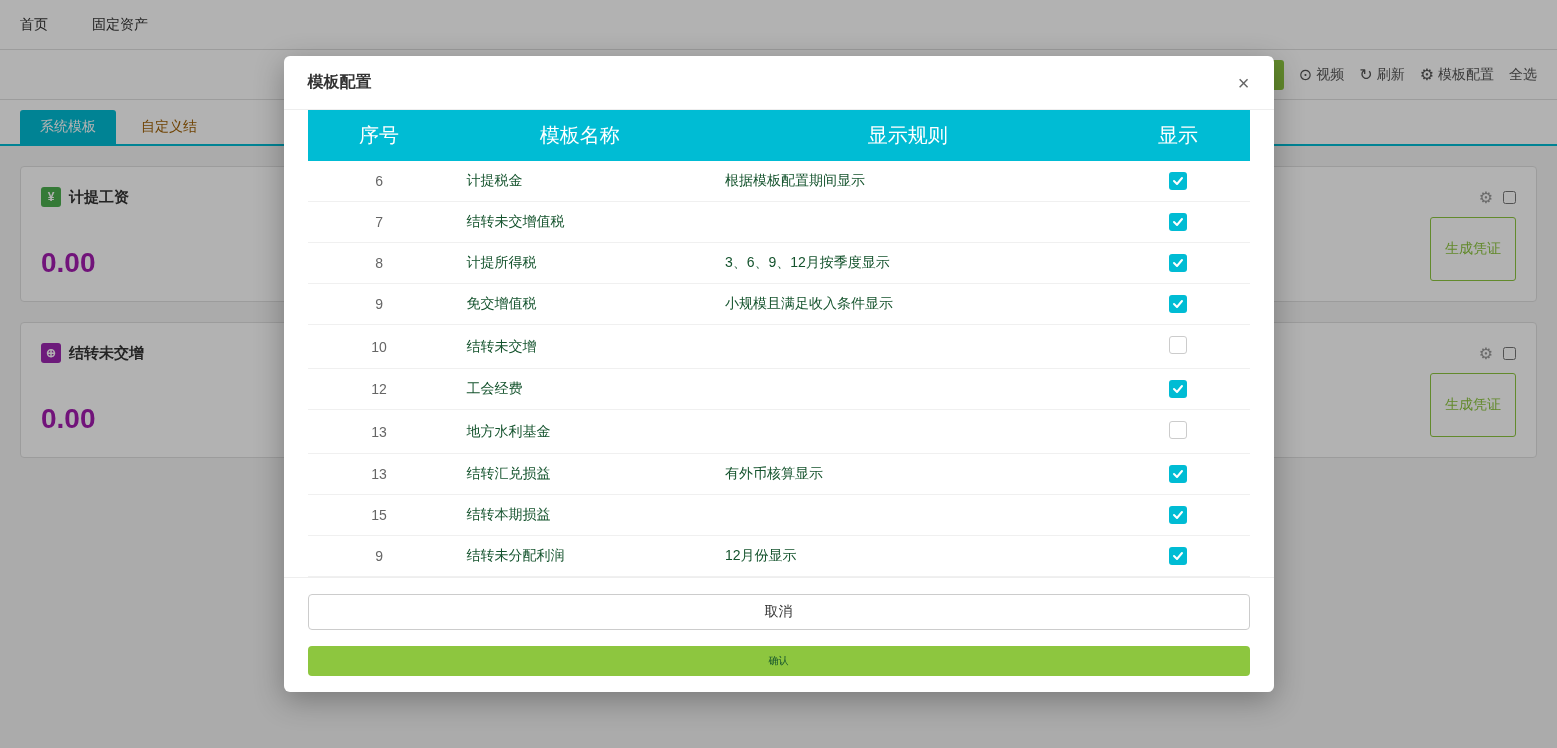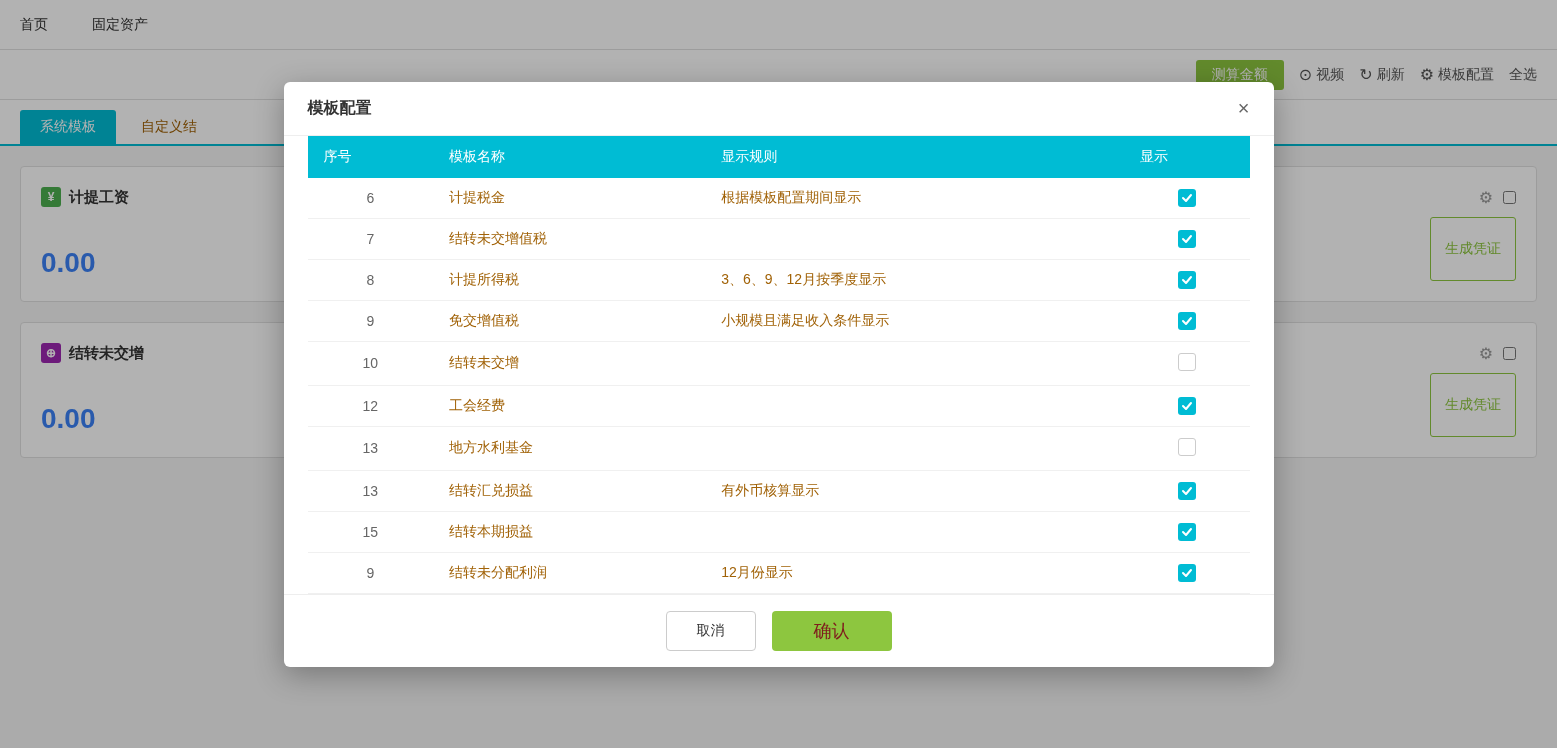--- a/index.html
+++ b/index.html
@@ -113,21 +113,21 @@
       color: #fff;
       font-size: 12px;
     }
 
     .bg-card-icon.purple {
       background: #9c27b0;
     }
 
     .bg-amount {
       font-size: 28px;
-      color: #3b82f6;
+      color: #a21caf;
       font-weight: bold;
       margin-top: 27px;
     }
 
     .bg-generate-btn {
       border: 1px solid #8dc63f;
       color: #8dc63f;
       background: #fff;
       padding: 22px 14px;
       border-radius: 3px;
@@ -187,48 +187,49 @@
       overflow-y: auto;
       padding: 0 24px;
     }
 
     .modal-footer {
       padding: 16px 24px;
       display: flex;
       justify-content: center;
       gap: 16px;
       border-top: 1px solid #eee;
+      flex-direction: column;
     }
 
     
     .config-table {
       width: 100%;
       border-collapse: collapse;
       margin-top: 0;
     }
 
     .config-table thead tr {
       background: #00bcd4;
       color: #fff;
     }
 
     .config-table thead th {
       padding: 12px 16px;
-      text-align: left;
+      text-align: center;
       font-weight: normal;
-      font-size: 14px;
+      font-size: 20px;
     }
 
     .config-table tbody tr {
       border-bottom: 1px solid #f0f0f0;
     }
 
     .config-table tbody td {
       padding: 11px 16px;
-      color: #a16207;
+      color: #14532d;
       font-size: 14px;
     }
 
     .config-table tbody td:first-child {
       text-align: center;
       color: #666;
     }
 
     .config-table tbody td:last-child {
       text-align: center;
@@ -277,24 +278,24 @@
       color: #333;
       border-radius: 4px;
       cursor: pointer;
       font-size: 14px;
     }
 
     .btn-confirm {
       padding: 8px 42px;
       border: none;
       background: #8dc63f;
-      color: #7f1d1d;
+      color: #14532d;
       border-radius: 4px;
       cursor: pointer;
-      font-size: 18px;
+      font-size: 10px;
     }
 
     .icon-gear {
       color: #999;
       font-size: 16px;
     }
 
     .toolbar-link {
       display: flex;
       align-items: center;

